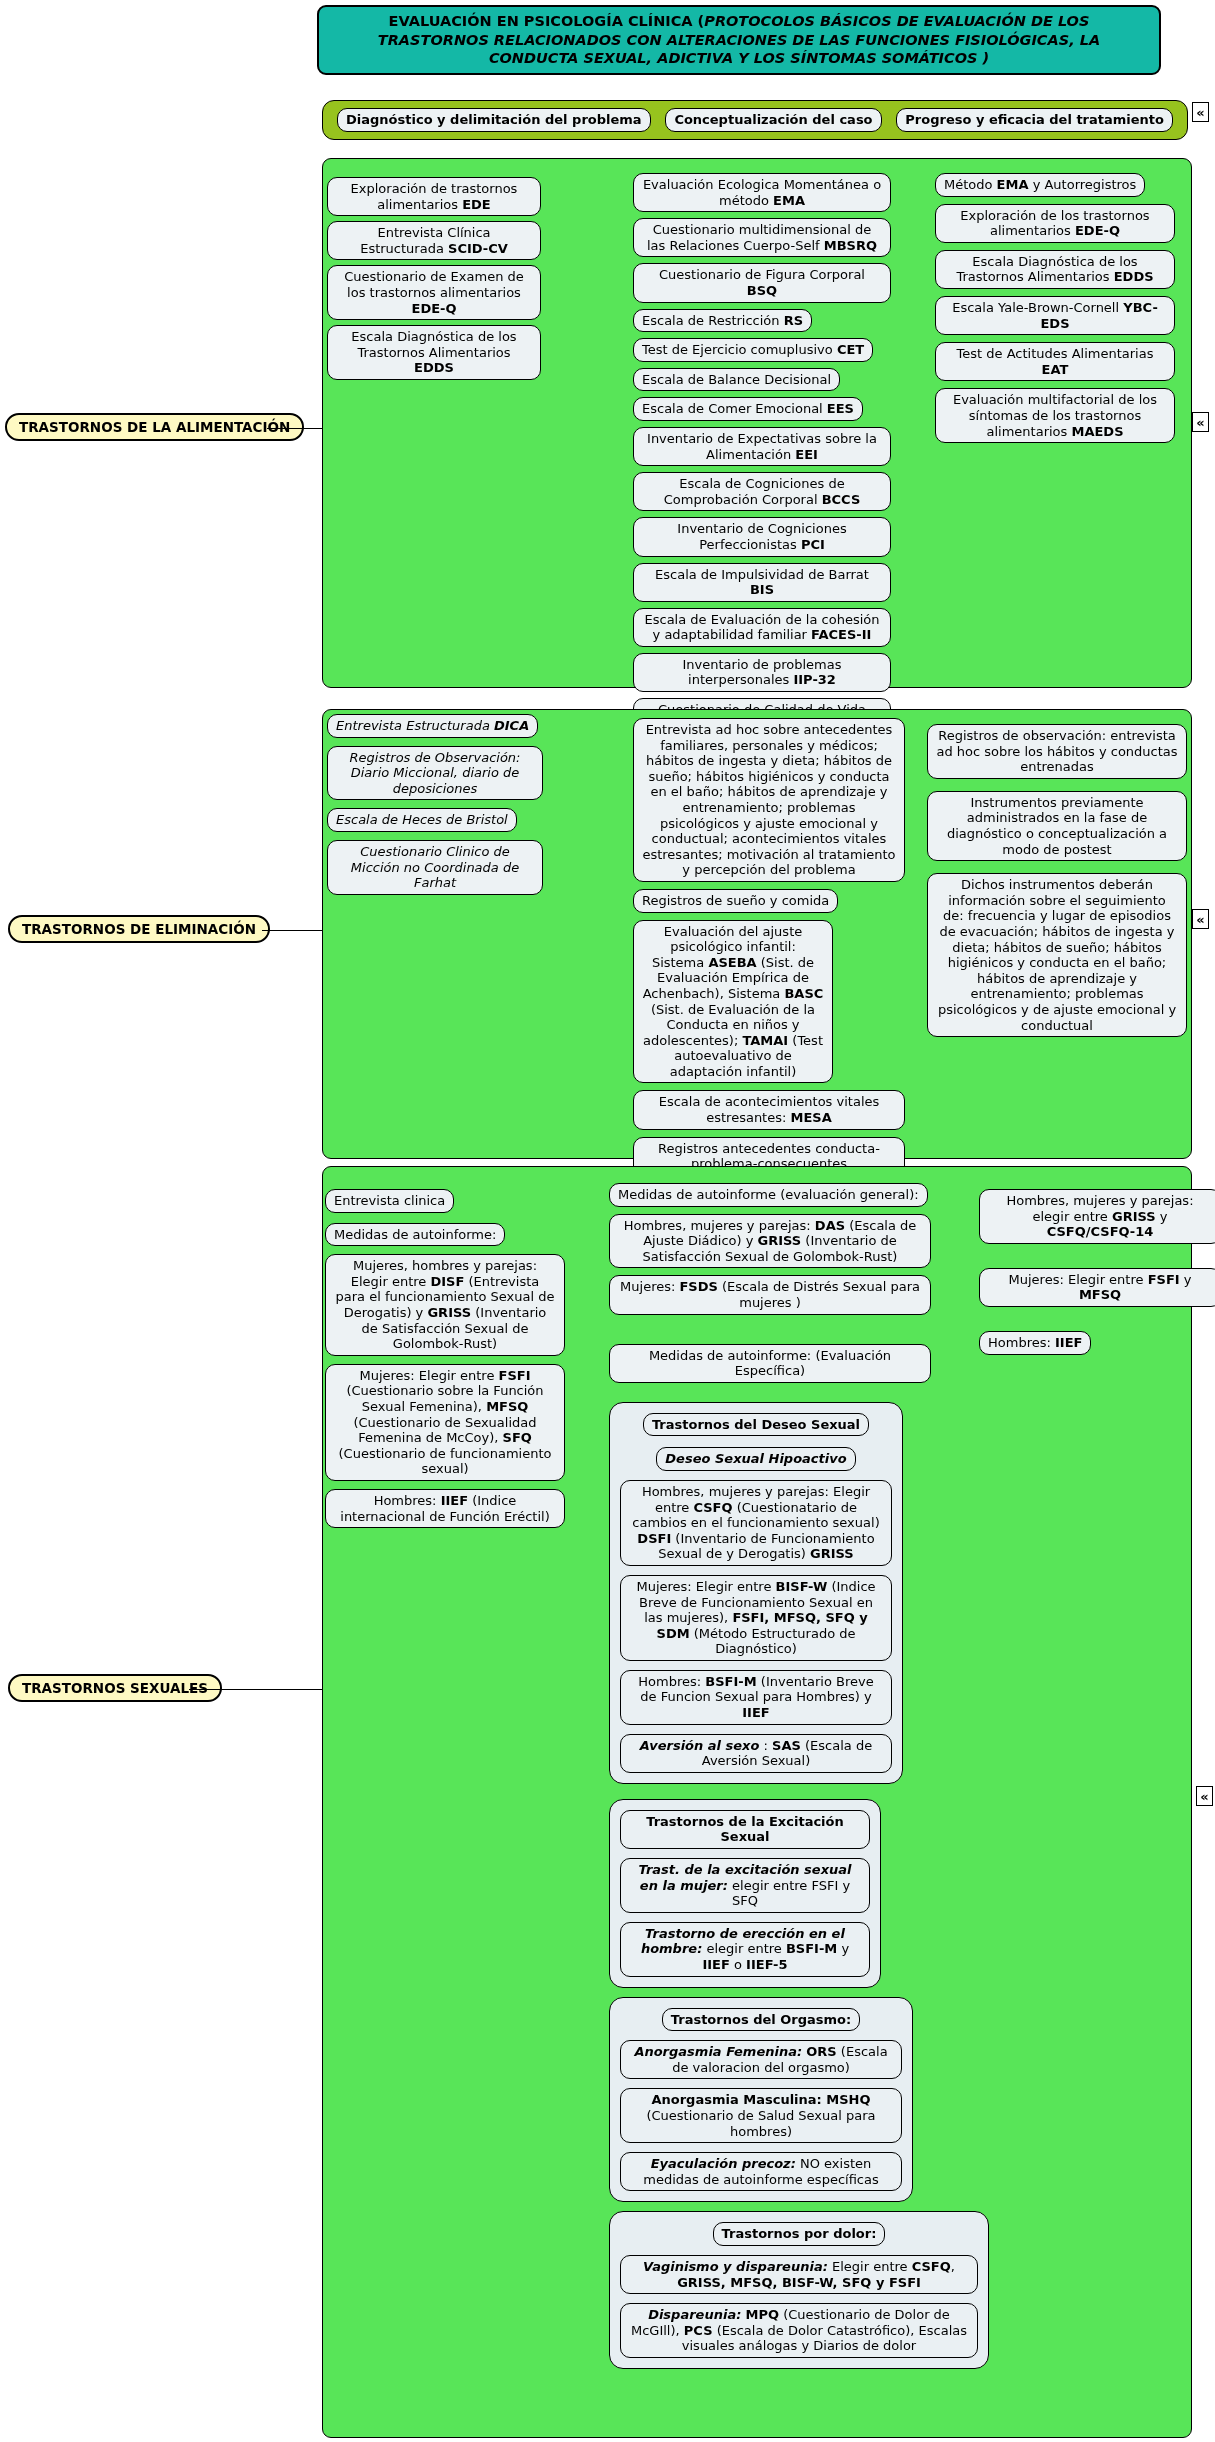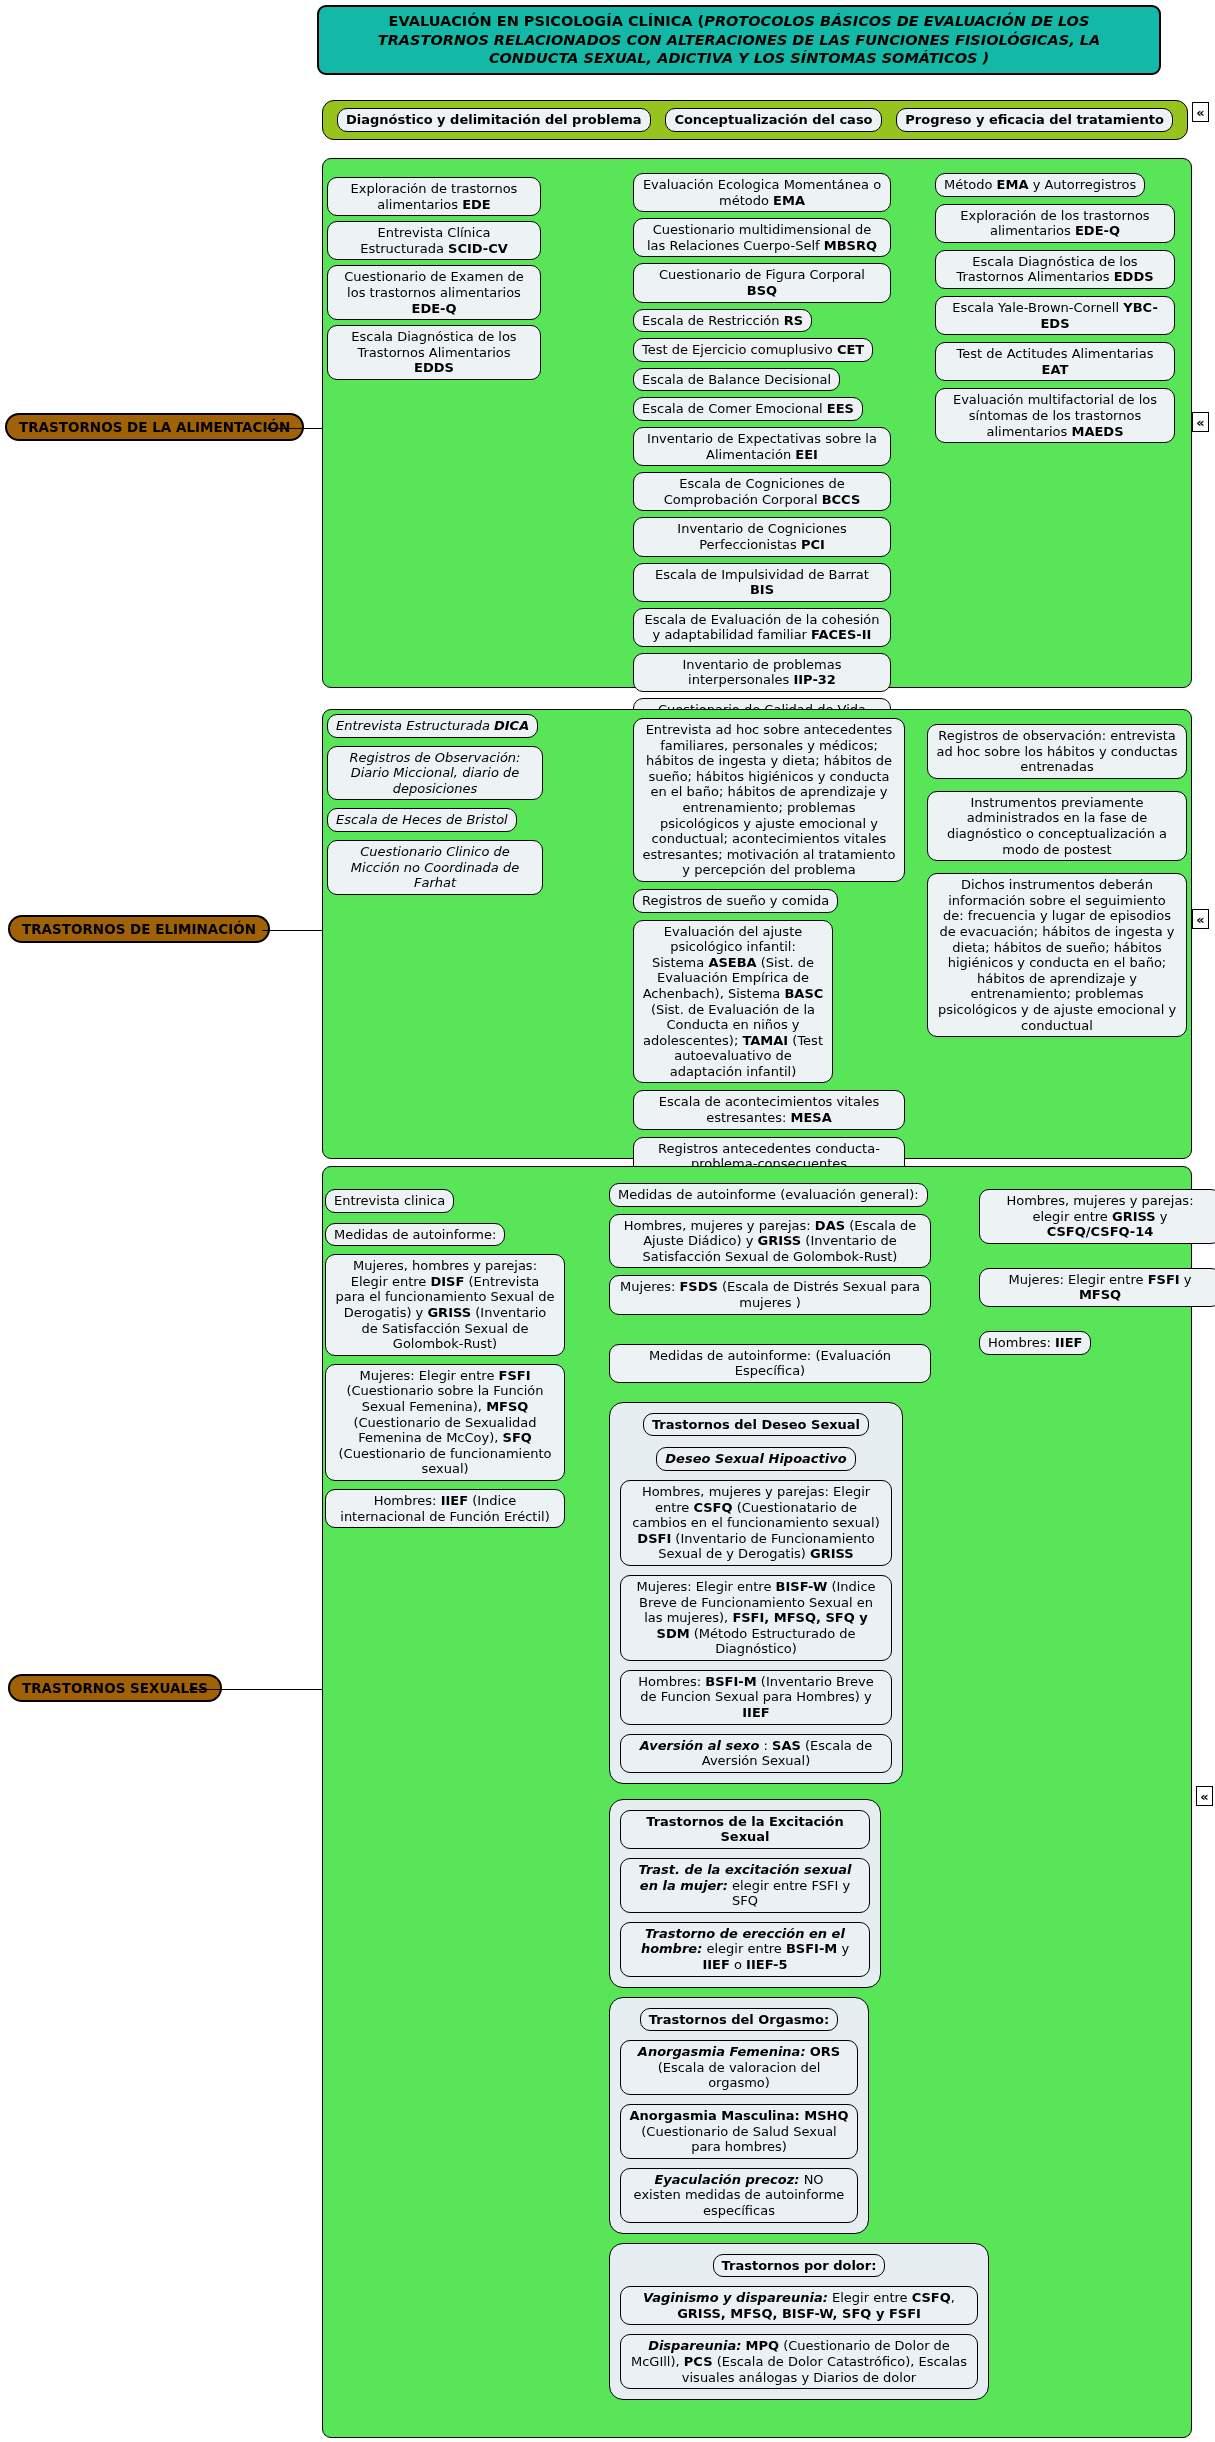--- a/index.html
+++ b/index.html
@@ -26,21 +26,21 @@
 
   .node{background:#edf2f4;border:1.6px solid #000;border-radius:10px;
     padding:3px 8px;font-size:13px;line-height:1.2;text-align:center;
     width:fit-content;max-width:100%;box-sizing:border-box;}
 
   .subpanel{background:#e7eef2;border:1.6px solid #000;border-radius:14px;
     padding:10px;display:flex;flex-direction:column;align-items:center;
     box-sizing:border-box;}
   .subpanel .node{background:#eaf0f3;}
 
-  .label{position:absolute;background:#a16207;border:2px solid #000;border-radius:14px;
+  .label{position:absolute;background:#fef9c3;border:2px solid #000;border-radius:14px;
     padding:4px 12px;font-size:13.5px;font-weight:bold;white-space:nowrap;}
   .connector{position:absolute;height:0;border-top:1.6px solid #000;}
 
   .chev{position:absolute;width:17px;height:20px;background:#fff;border:1.4px solid #000;
     display:flex;align-items:center;justify-content:center;
     font-size:13px;font-weight:bold;box-sizing:border-box;}
 
   .g6{margin-top:2px;} .g8{margin-top:8px;} .g12{margin-top:12px;}
   .g14{margin-top:22px;}
 </style>
@@ -168,21 +168,21 @@
         <div class="node"><span>Hombres: </span><span class="b">BSFI-M</span><span> (Inventario Breve de Funcion Sexual para Hombres) y </span><span class="b">IIEF</span></div>
         <div class="node"><span class="bi">Aversión al sexo</span><span> : </span><span class="b">SAS</span><span> (Escala de Aversión Sexual)</span></div>
       </div>
 
       <div class="subpanel g8" style="width:272px;gap:9px;">
         <div class="node"><span class="b">Trastornos de la Excitación Sexual</span></div>
         <div class="node"><span class="bi">Trast. de la excitación sexual en la mujer:</span><span>  elegir entre FSFI y SFQ</span></div>
         <div class="node"><span class="bi">Trastorno de erección en el hombre:</span><span>  elegir entre </span><span class="b">BSFI-M</span><span> y </span><span class="b">IIEF</span><span> o </span><span class="b">IIEF-5</span></div>
       </div>
 
-      <div class="subpanel g6" style="width:260px;gap:9px;">
+      <div class="subpanel g6" style="width:304px;gap:9px;">
         <div class="node"><span class="b">Trastornos del Orgasmo:</span></div>
         <div class="node"><span class="bi">Anorgasmia Femenina:</span><span>  </span><span class="b">ORS</span><span> (Escala de valoracion del orgasmo)</span></div>
         <div class="node"><span class="b">Anorgasmia Masculina: MSHQ</span><span> (Cuestionario de Salud Sexual para hombres)</span></div>
         <div class="node"><span class="bi">Eyaculación precoz:</span><span>  NO existen medidas de autoinforme específicas</span></div>
       </div>
 
       <div class="subpanel g6" style="width:380px;gap:9px;">
         <div class="node"><span class="b">Trastornos por dolor:</span></div>
         <div class="node"><span class="bi">Vaginismo y dispareunia:</span><span>  Elegir entre </span><span class="b">CSFQ</span><span>, </span><span class="b">GRISS, MFSQ, BISF-W, SFQ y FSFI</span></div>
         <div class="node"><span class="bi">Dispareunia:</span><span>  </span><span class="b">MPQ</span><span> (Cuestionario de Dolor de McGIll), </span><span class="b">PCS</span><span> (Escala de Dolor Catastrófico), Escalas visuales análogas y Diarios de dolor</span></div>

